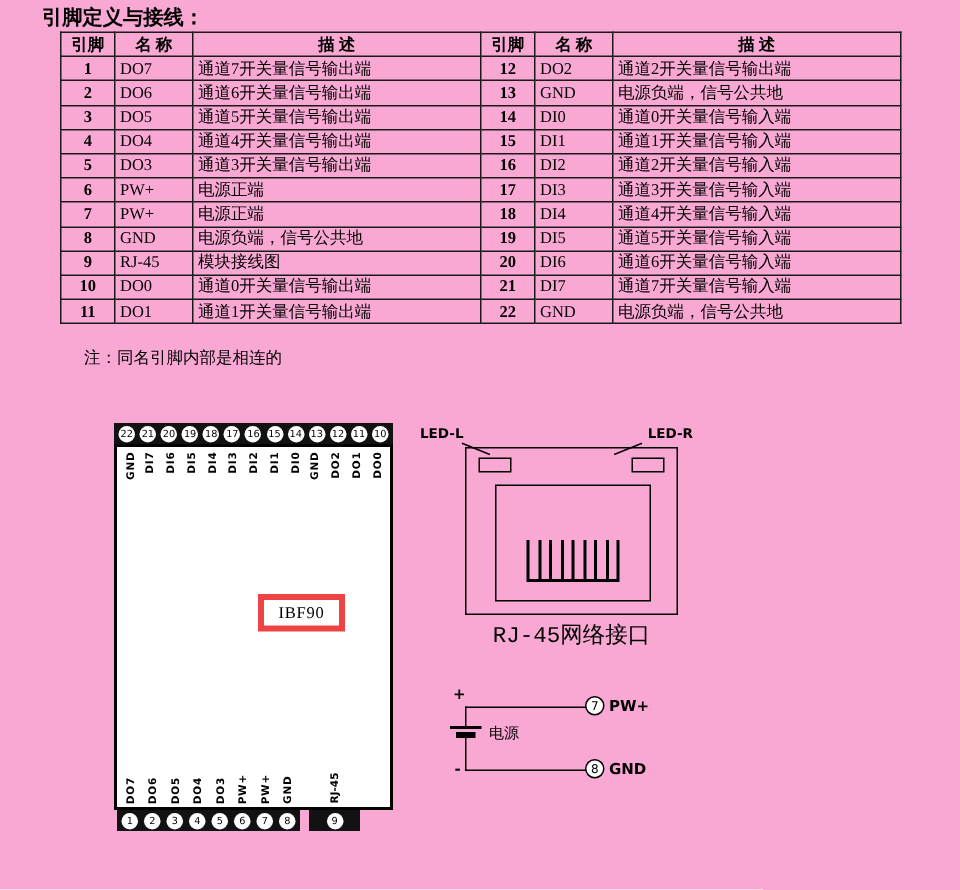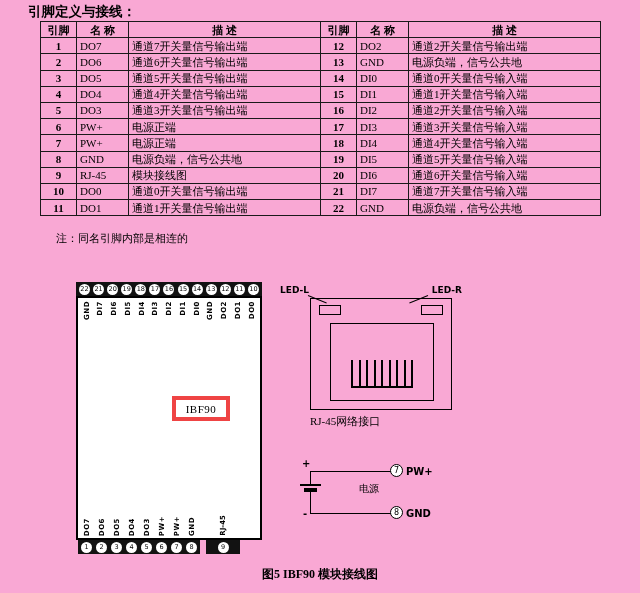--- a/index.html
+++ b/index.html
@@ -67,35 +67,35 @@
   .lline-r { position:absolute; left:128px; top:15px; width:20px; height:1px; background:#000;
              transform:rotate(-22deg); transform-origin:right center; }
   .rj45-outer { position:absolute; left:30px; top:18px; width:142px; height:112px;
                 border:1.5px solid #000; }
   .led-rect { position:absolute; top:6px; width:22px; height:10px; border:1.2px solid #000; }
   .led-rect.left { left:8px; } .led-rect.right { right:8px; }
   .socket { position:absolute; left:19px; top:24px; width:104px; height:78px; border:1.2px solid #000; }
   .comb { position:absolute; left:20px; top:36px; width:62px; height:28px;
           border-bottom:2px solid #000; display:flex; justify-content:space-between; }
   .comb i { display:block; width:2px; height:100%; background:#000; }
-  .rj45-caption { position:absolute; left:30px; top:134px; width:142px; 
-                  font-size:11px; font-family:Liberation Serif, serif; }
+  .rj45-caption { position:absolute; left:30px; top:134px; width:142px; text-align:center;
+                  font-size:15px; font-family:Liberation Mono, monospace; }
 
   
   .power { position:absolute; left:296px; top:458px; width:180px; height:72px;
            font-family:"DejaVu Sans",sans-serif; font-size:10px; }
   .pw-plus  { position:absolute; left:6px; top:0; font-weight:bold; }
   .pw-minus { position:absolute; left:7px; top:50px; font-weight:bold; }
   .wire-top    { position:absolute; left:14px; top:13px; width:86px; height:1.2px; background:#000; }
   .wire-bottom { position:absolute; left:14px; top:55px; width:86px; height:1.2px; background:#000; }
   .lead-top    { position:absolute; left:14px; top:13px; width:1.2px; height:13px; background:#000; }
   .lead-bottom { position:absolute; left:14px; top:34px; width:1.2px; height:22px; background:#000; }
   .plate-long  { position:absolute; left:4px;  top:26px; width:21px; height:1.6px; background:#000; }
   .plate-short { position:absolute; left:8px;  top:30px; width:13px; height:3.5px; background:#000; }
-  .pw-label { position:absolute; left:30px; top:24px; font-family:"Liberation Serif",serif;margin-left:33px; }
+  .pw-label { position:absolute; left:30px; top:24px; font-family:"Liberation Serif",serif; }
   .node-circle { position:absolute; width:13px; height:13px; border:1.2px solid #000; border-radius:50%;
                  font-size:8px; line-height:11px; text-align:center; background:#fff; }
   .node-7 { left:94px; top:6px; }  .node-8 { left:94px; top:48px; }
   .node-label { position:absolute; font-weight:bold; font-size:10px; }
   .label-7 { left:110px; top:8px; } .label-8 { left:110px; top:50px; }
 
   .fig-caption { position:absolute; left:0; right:0; top:566px; text-align:center;
                  font-size:12px; font-weight:bold; }
 </style>
 </head>
@@ -354,15 +354,14 @@
     <i class="lead-bottom"></i>
     <i class="plate-long"></i>
     <i class="plate-short"></i>
     <span class="pw-label">电源</span>
     <div class="node-circle node-7">7</div>
     <span class="node-label label-7">PW+</span>
     <div class="node-circle node-8">8</div>
     <span class="node-label label-8">GND</span>
   </div>
 
-  <div class="fig-caption">图5  IBF90 模块接线图</div>
 
 </div>
 
 </body></html>

